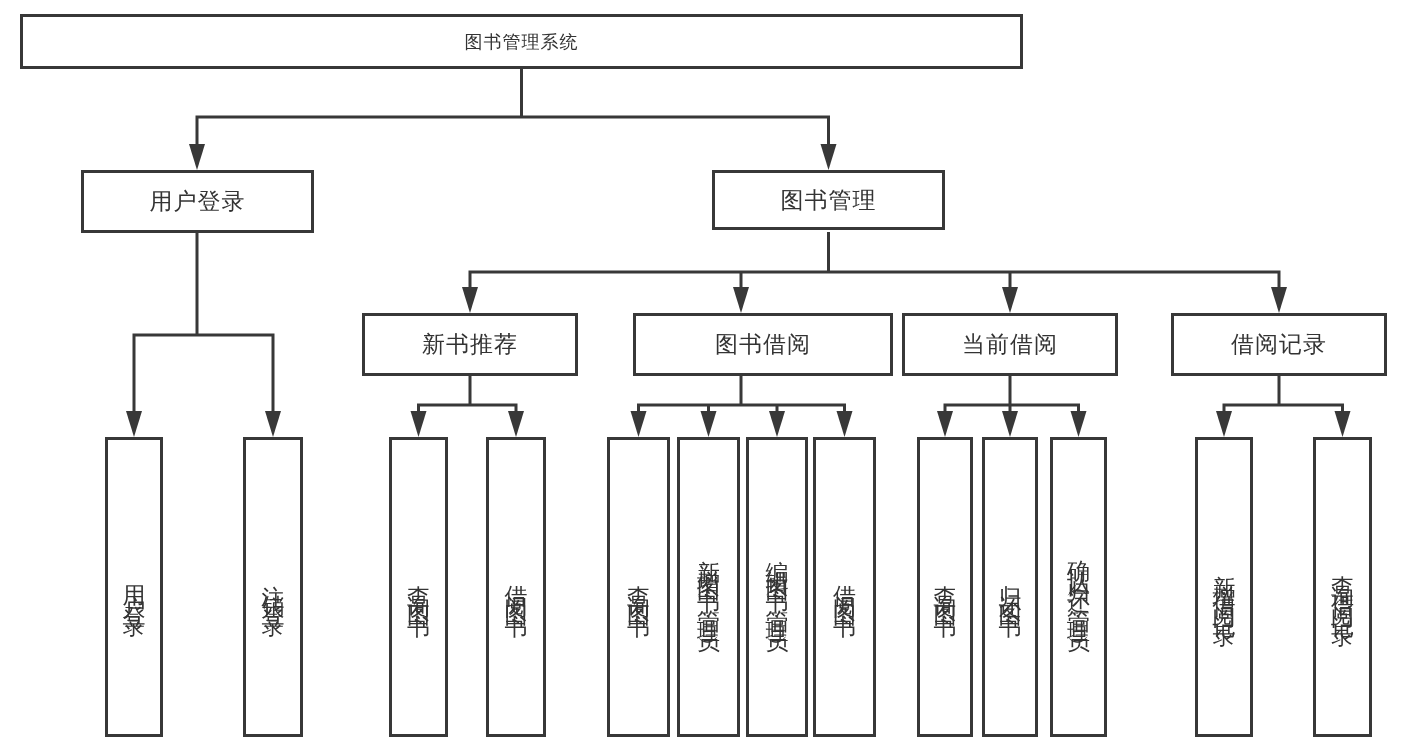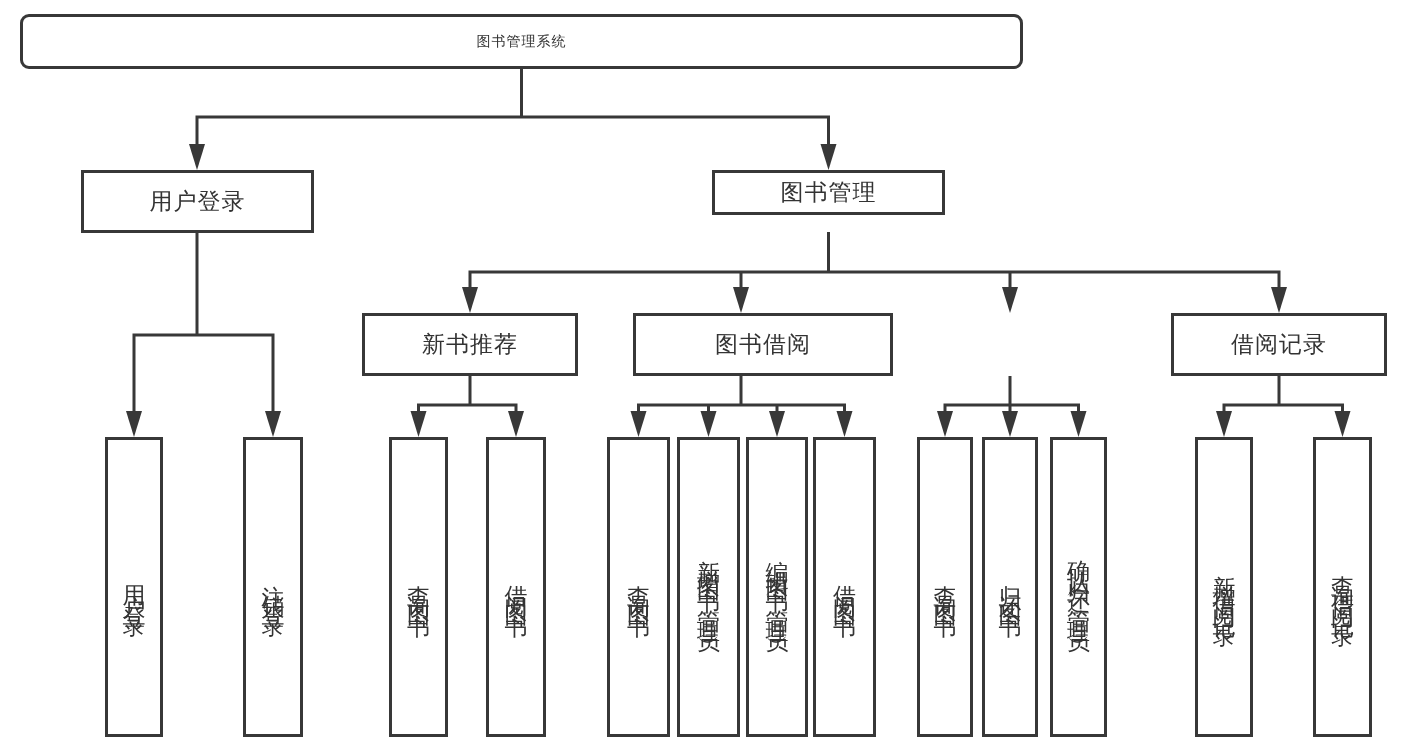--- a/index.html
+++ b/index.html
@@ -14,21 +14,21 @@
   .box{
     position:absolute;
     box-sizing:border-box;
     border:3px solid #383838;
     background:#ffffff;
     display:flex;align-items:center;justify-content:center;
     color:#333333;
     z-index:2;
   }
   .h-box{font-size:23px;letter-spacing:1px;}
-  .root-box{font-size:14px;border-radius:9px;}
+  .root-box{font-size:18px;}
   .v-box .vtext{
     writing-mode:vertical-rl;
     text-orientation:mixed;
     font-size:23px;
     letter-spacing:10px;
     color:#333333;
     line-height:1;
   }
   .watermark{
     position:absolute;
@@ -97,29 +97,32 @@
     </g>
   </svg>
 
   <div class="box h-box root-box" style="left:20px;top:14px;width:1003px;height:55px;">
     <span>图书管理系统</span>
   </div>
 
   <div class="box h-box" style="left:81px;top:170px;width:233px;height:63px;">
     <span>用户登录</span>
   </div>
-  <div class="box h-box" style="left:712px;top:170px;width:233px;height:45px;">
+  <div class="box h-box" style="left:712px;top:170px;width:233px;height:60px;">
     <span>图书管理</span>
   </div>
 
   <div class="box h-box" style="left:362px;top:313px;width:216px;height:63px;">
     <span>新书推荐</span>
   </div>
   <div class="box h-box" style="left:633px;top:313px;width:260px;height:63px;">
     <span>图书借阅</span>
+  </div>
+  <div class="box h-box" style="left:902px;top:313px;width:216px;height:63px;">
+    <span>当前借阅</span>
   </div>
   <div class="box h-box" style="left:1171px;top:313px;width:216px;height:63px;">
     <span>借阅记录</span>
   </div>
 
   <div class="box v-box" style="left:105px;top:437px;width:58px;height:300px;">
     <span class="vtext">用户登录</span>
   </div>
   <div class="box v-box" style="left:243px;top:437px;width:60px;height:300px;">
     <span class="vtext">注销登录</span>

